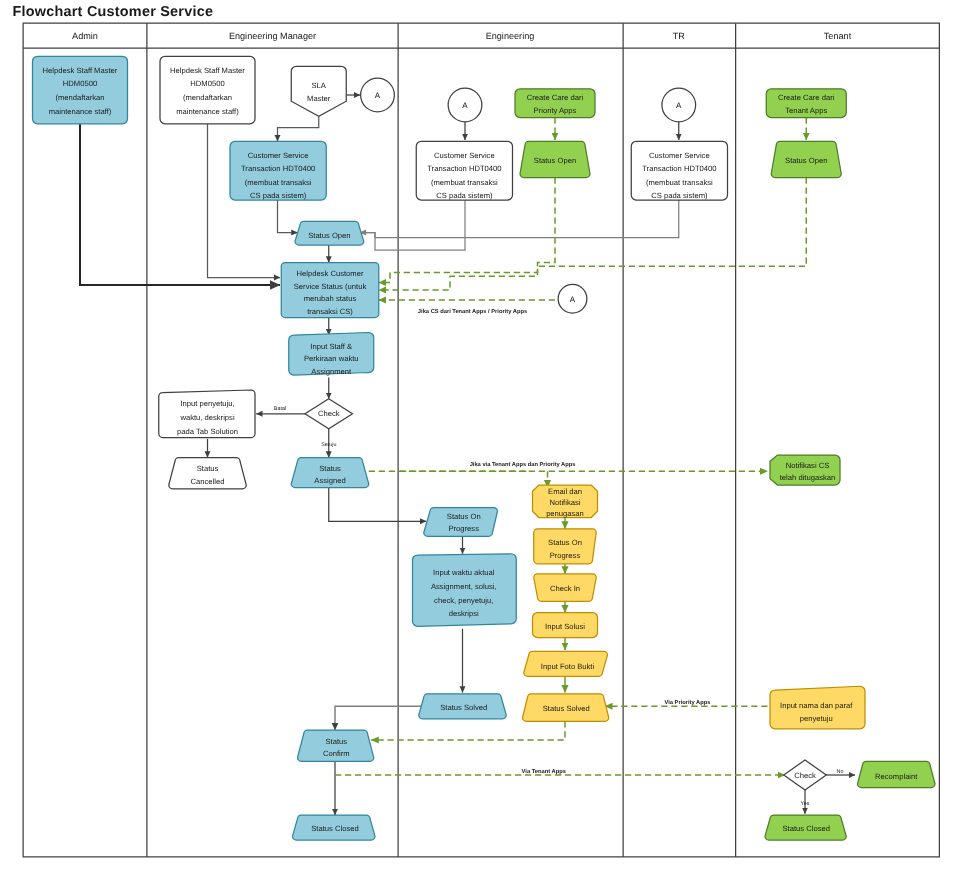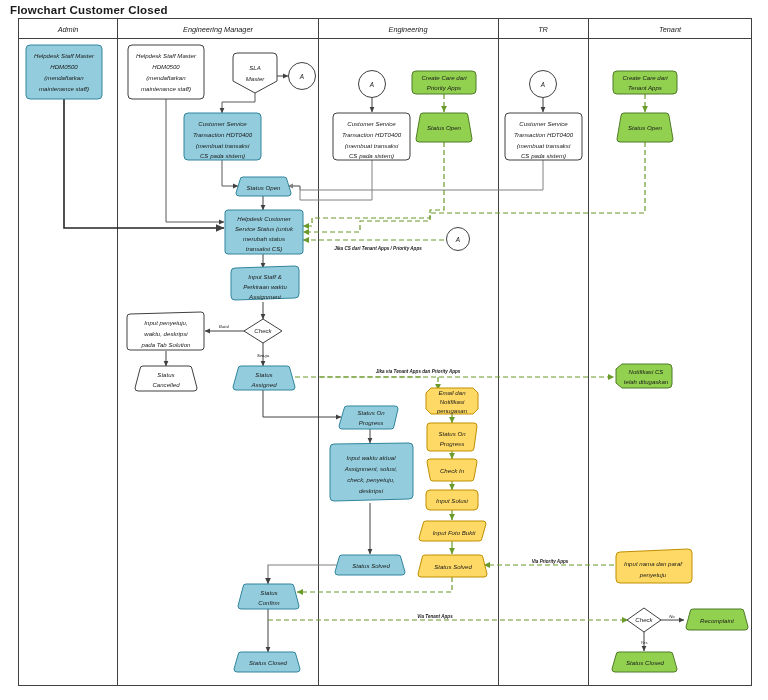--- a/index.html
+++ b/index.html
@@ -1,33 +1,33 @@
 <!DOCTYPE html>
 <html><head>
 <meta charset="utf-8">
 <style>
   html,body{margin:0;padding:0;background:#ffffff;}
   body{width:768px;height:700px;overflow:hidden;font-family:"Liberation Sans","DejaVu Sans",sans-serif;}
   #page-title{
     position:absolute;left:10px;top:4px;
     font-size:11.5px;font-weight:bold;color:#1a1a1a;letter-spacing:.2px;
   }
-  #canvas{position:absolute;left:0;top:0;width:768px;height:700px;font-style:italic;}
+  #canvas{position:absolute;left:0;top:0;width:768px;height:700px;}
   svg{display:block;}
   .lbl{font-family:"Liberation Sans","DejaVu Sans",sans-serif;fill:#1a1a1a;}
   .hdr{font-size:7.3px;text-anchor:middle;fill:#1a1a1a;}
   .node-t{font-size:6.1px;text-anchor:middle;fill:#1a1a1a;}
   .edge-t{font-size:4.6px;text-anchor:middle;fill:#1a1a1a;font-weight:bold;}
   .edge-s{font-size:4.3px;text-anchor:middle;fill:#1a1a1a;}
   .conn-t{font-size:6.4px;text-anchor:middle;fill:#1a1a1a;}
 </style>
 </head>
 <body>
 
-<div id="page-title">Flowchart Customer Closed</div>
+<div id="page-title">Flowchart Customer Service</div>
 
 <div id="canvas">
 <svg width="768" height="700" viewBox="0 0 768 700" xmlns="http://www.w3.org/2000/svg">
   <defs>
     <marker id="ahDark" markerWidth="6" markerHeight="6" refX="5" refY="3" orient="auto">
       <path d="M0,0.6 L5.2,3 L0,5.4 z" fill="#404040"></path>
     </marker>
     <marker id="ahGray" markerWidth="6" markerHeight="6" refX="5" refY="3" orient="auto">
       <path d="M0,0.6 L5.2,3 L0,5.4 z" fill="#808080"></path>
     </marker>

